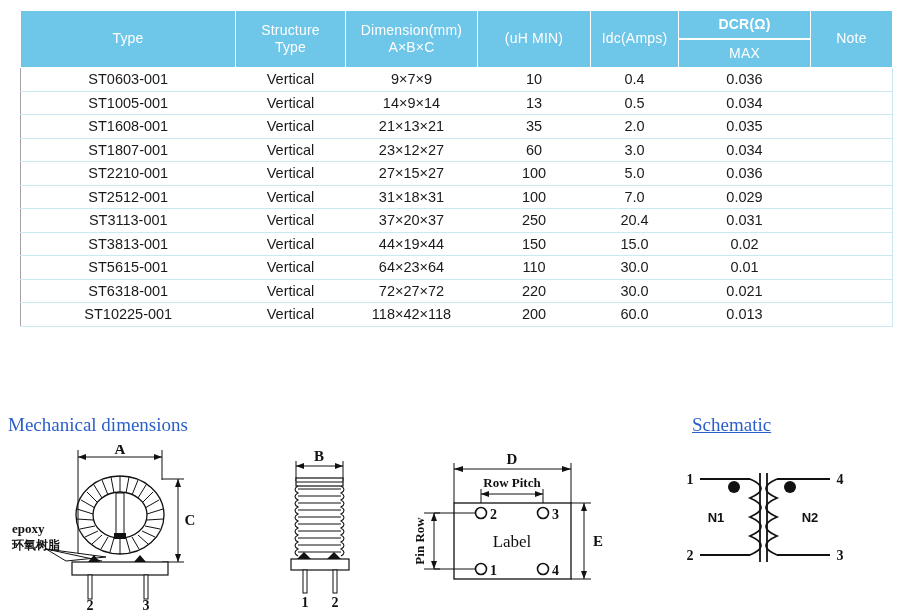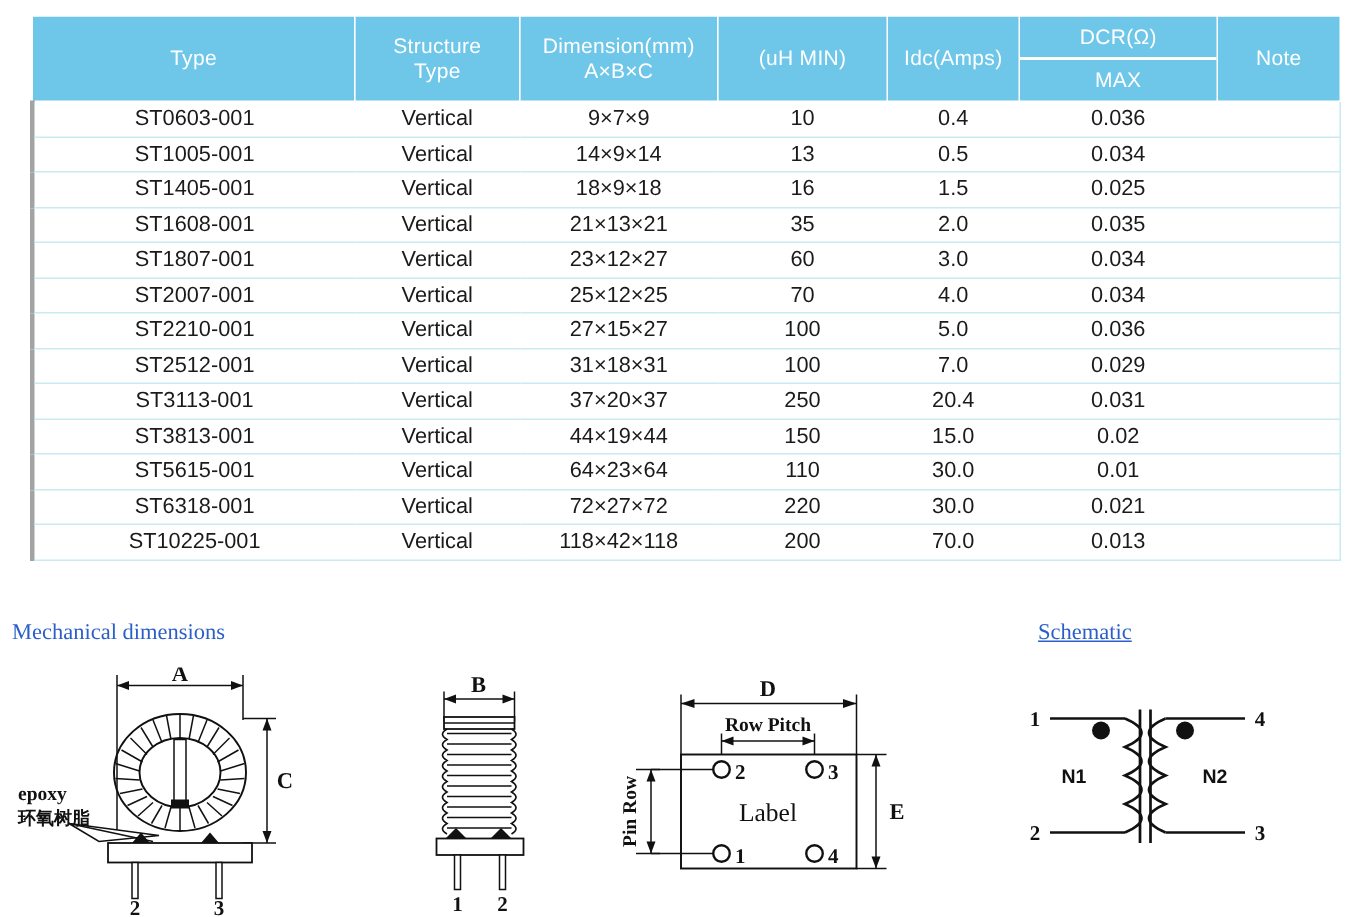--- a/index.html
+++ b/index.html
@@ -45,48 +45,48 @@
   }
   table.spec thead th.dcr-col {
     padding: 0;
     vertical-align: top;
   }
   .dcr-top, .dcr-bot {
     height: 27px;
     line-height: 27px;
     display: block;
   }
-  .dcr-top { border-bottom: 2px solid #ffffff; }
+  .dcr-top { border-bottom: 2px solid #ffffff; font-weight: bold; }
   table.spec tbody td {
     height: 22.5px;
     font-size: 14.5px;
     color: #1a1a1a;
     border-left: none;
     border-right: none;
     border-top: 1px solid #c9e9f3;
     border-bottom: 1px solid #c9e9f3;
   }
-  table.spec tbody tr td:first-child { border-left: 3px solid #a3a3a3; }
+  table.spec tbody tr td:first-child { border-left: 1px solid #a3a3a3; }
   table.spec tbody tr td:last-child { border-right: 1px solid #c9e9f3; }
   td.col-sep { border-left: 1px solid #c9e9f3; }
 
   
   col.c-type      { width: 215px; }
   col.c-struct    { width: 110px; }
   col.c-dim       { width: 132px; }
   col.c-uh        { width: 113px; }
   col.c-idc       { width: 88px;  }
   col.c-dcr       { width: 132px; }
   col.c-note      { width: 82px;  }
 
   
   .section-title {
     position: absolute;
     font-family: "Liberation Serif", serif;
-    font-size: 15px;
+    font-size: 19px;
     color: #2a5fc9;
     white-space: nowrap;
   }
   #mech-title { left: 8px;  top: 414px; }
   #schem-title { left: 692px; top: 414px; text-decoration: underline; }
 
   
   .drawings {
     position: absolute;
     left: 0;
@@ -160,56 +160,38 @@
         <tr>
           <td>ST1005-001</td>
           <td class="col-sep">Vertical</td>
           <td class="col-sep">14×9×14</td>
           <td class="col-sep">13</td>
           <td class="col-sep">0.5</td>
           <td class="col-sep">0.034</td>
           <td class="col-sep"></td>
         </tr>
         <tr>
-          <td>ST1405-001</td>
-          <td class="col-sep">Vertical</td>
-          <td class="col-sep">18×9×18</td>
-          <td class="col-sep">16</td>
-          <td class="col-sep">1.5</td>
-          <td class="col-sep">0.025</td>
-          <td class="col-sep"></td>
-        </tr>
-        <tr>
           <td>ST1608-001</td>
           <td class="col-sep">Vertical</td>
           <td class="col-sep">21×13×21</td>
           <td class="col-sep">35</td>
           <td class="col-sep">2.0</td>
           <td class="col-sep">0.035</td>
           <td class="col-sep"></td>
         </tr>
         <tr>
           <td>ST1807-001</td>
           <td class="col-sep">Vertical</td>
           <td class="col-sep">23×12×27</td>
           <td class="col-sep">60</td>
           <td class="col-sep">3.0</td>
           <td class="col-sep">0.034</td>
           <td class="col-sep"></td>
         </tr>
         <tr>
-          <td>ST2007-001</td>
-          <td class="col-sep">Vertical</td>
-          <td class="col-sep">25×12×25</td>
-          <td class="col-sep">70</td>
-          <td class="col-sep">4.0</td>
-          <td class="col-sep">0.034</td>
-          <td class="col-sep"></td>
-        </tr>
-        <tr>
           <td>ST2210-001</td>
           <td class="col-sep">Vertical</td>
           <td class="col-sep">27×15×27</td>
           <td class="col-sep">100</td>
           <td class="col-sep">5.0</td>
           <td class="col-sep">0.036</td>
           <td class="col-sep"></td>
         </tr>
         <tr>
           <td>ST2512-001</td>
@@ -254,21 +236,21 @@
           <td class="col-sep">220</td>
           <td class="col-sep">30.0</td>
           <td class="col-sep">0.021</td>
           <td class="col-sep"></td>
         </tr>
         <tr>
           <td>ST10225-001</td>
           <td class="col-sep">Vertical</td>
           <td class="col-sep">118×42×118</td>
           <td class="col-sep">200</td>
-          <td class="col-sep">70.0</td>
+          <td class="col-sep">60.0</td>
           <td class="col-sep">0.013</td>
           <td class="col-sep"></td>
         </tr>
       </tbody>
   </table>
 </div>
 
 <div class="section-title" id="mech-title">Mechanical dimensions</div>
 
 <div class="section-title" id="schem-title">Schematic</div>

